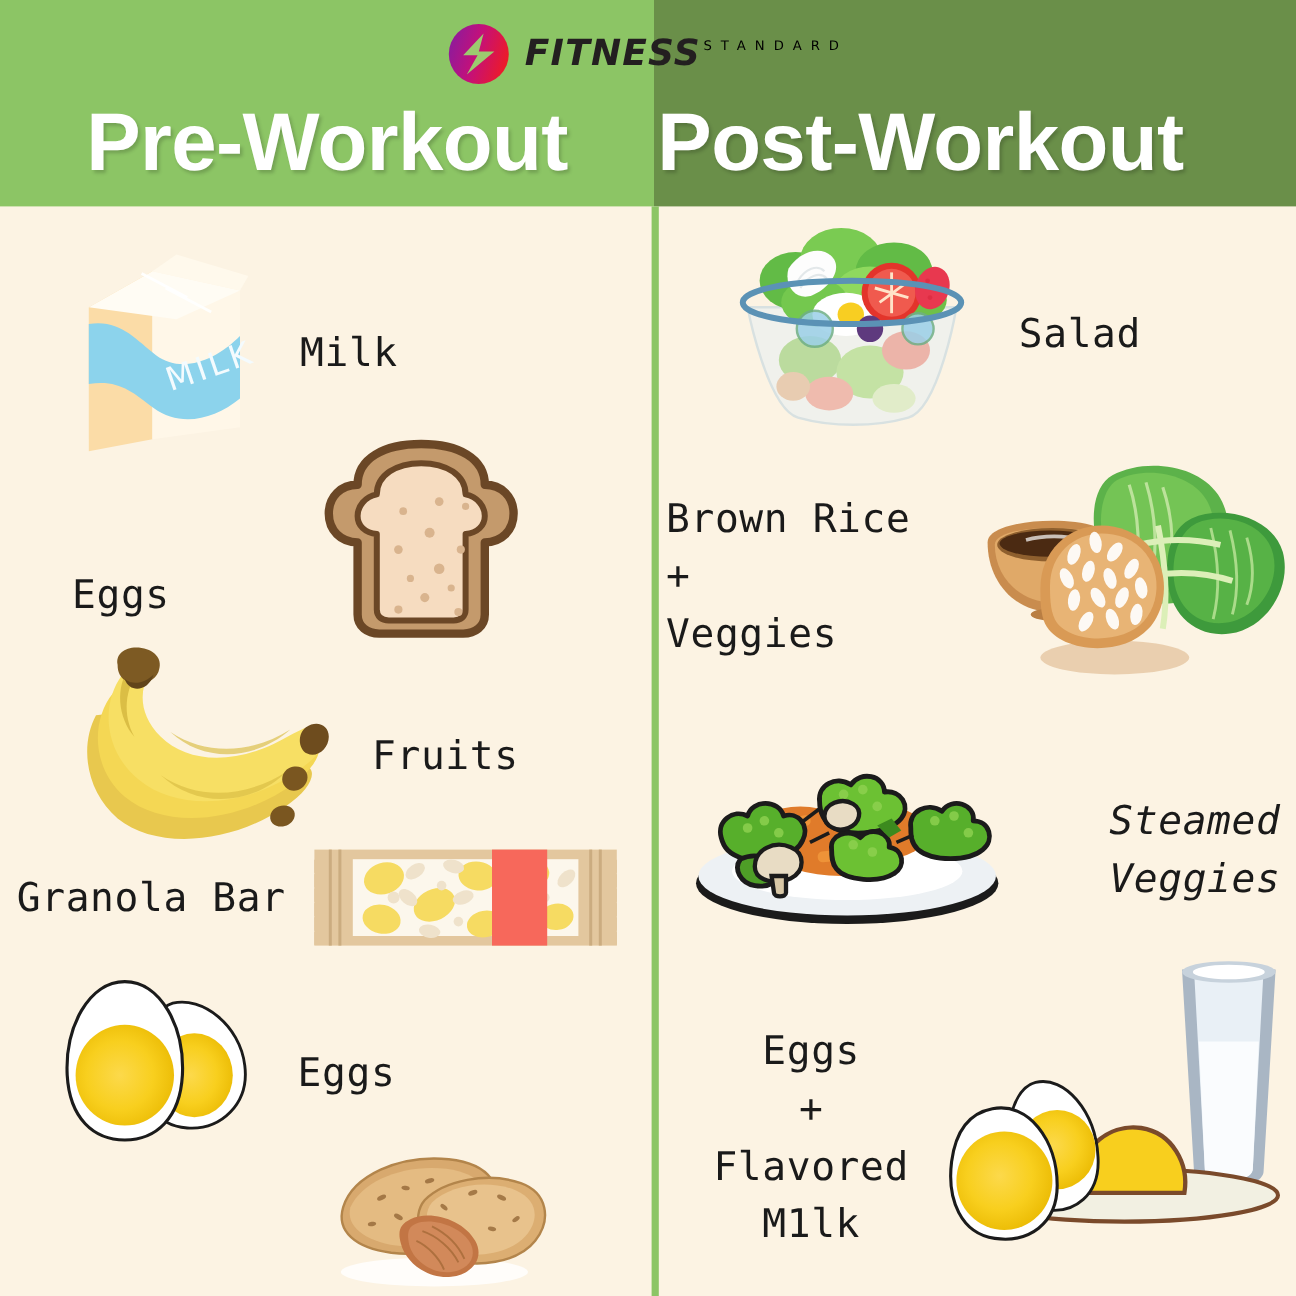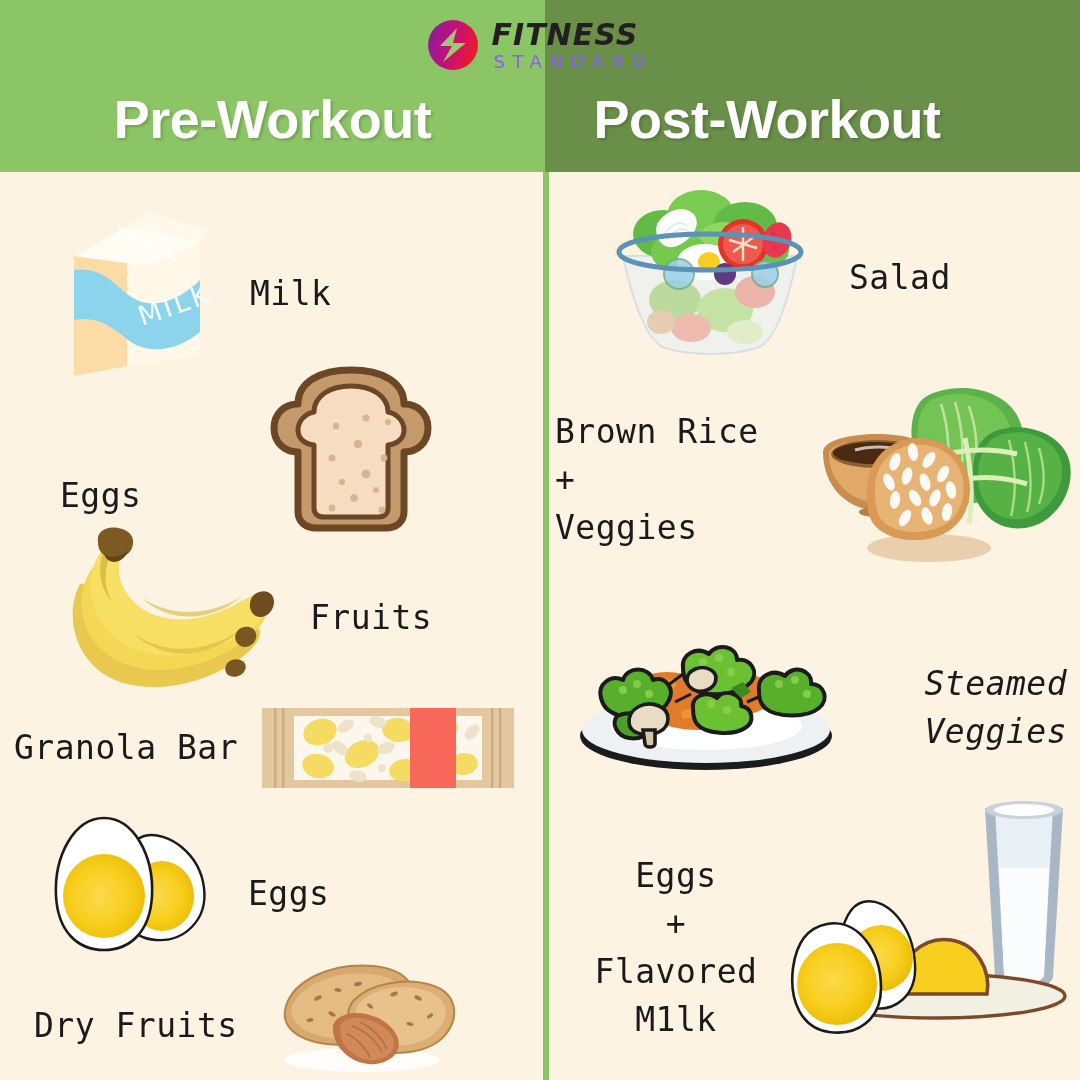--- a/index.html
+++ b/index.html
@@ -15,37 +15,37 @@
   .header { position:absolute; left:0; top:0; width:1080px; height:172px; }
   .hdr-half { position:absolute; top:0; height:172px; }
   .hdr-left  { left:0;     width:545px; background:#8CC565; }
   .hdr-right { left:545px; width:535px; background:#6A8F49; }
 
   .logo-wrap {
     position:absolute; left:0; top:14px; width:1080px; height:62px;
     display:flex; align-items:center; justify-content:center; gap:12px; z-index:6;
   }
   .logo-mark { width:52px; height:52px; position:relative; flex:0 0 auto; }
-  .logo-text { display:flex; flex-direction:column; line-height:1; }
+  .logo-text { display:flex; line-height:1; }
   .logo-title {
     font-family:"DejaVu Sans", sans-serif;
     font-weight:bold; font-style:italic; font-size:30px; letter-spacing:1px;
     color:#231f20;
   }
   .logo-sub {
     font-family:"DejaVu Sans", sans-serif;
-    font-size:18px; letter-spacing:7.5px; color:#8b5cf6; margin-top:3px; padding-left:2px;
+    font-size:11px; letter-spacing:7.5px; color:#000000; margin-top:3px; padding-left:2px;
   }
 
   .hdr-title {
     position:absolute; top:82px; height:74px;
     display:flex; align-items:center; justify-content:center;
     color:#ffffff;
     font-family:"Liberation Sans", sans-serif;
-    font-weight:bold; font-size:54px; letter-spacing:-0.5px;
+    font-weight:bold; font-size:68px; letter-spacing:-0.5px;
     text-shadow:2px 2px 3px rgba(0,0,0,0.18);
     z-index:7;
   }
   .hdr-title-left  { left:0;     width:545px; }
   .hdr-title-right { left:545px; width:444px; }
 
   
   .divider { position:absolute; left:543px; top:172px; width:6px; height:908px; background:#8CC565; }
 
   
@@ -137,21 +137,21 @@
               <circle cx="114" cy="126" r="3"></circle>
             <circle cx="92" cy="134" r="3.8"></circle>
               <circle cx="70" cy="144" r="3.4"></circle>
               <circle cx="120" cy="146" r="3.4"></circle>
           </g>
         </svg>
       </div>
       <div class="label" style="position:absolute;left:60px;top:110px;width:210px;text-align:left;">Eggs</div>
     </div>
 
-    <div class="row" style="left:0;top:352px;width:543px;height:180px;">
+    <div class="row" style="left:0;top:364px;width:543px;height:180px;">
       <div class="art" style="left:42px;top:0px;">
         <svg width="250" height="175" viewBox="0 0 250 175">
           <path d="M38,60 C24,86 30,124 56,146 C88,172 150,168 196,136 C214,124 222,110 216,104
                    C210,98 196,106 176,114 C138,130 96,130 72,110 C52,94 50,74 56,58 Z" fill="#E8C84E"></path>
           <path d="M52,42 C34,64 34,104 62,128 C96,156 158,150 204,116 C222,102 228,88 221,82
                    C214,76 200,86 180,96 C142,114 104,112 82,92 C64,76 64,56 72,42 Z" fill="#F4D754"></path>
           <path d="M60,26 C42,50 44,90 74,114 C108,142 170,136 212,102 C228,90 234,76 227,70
                    C220,64 206,74 186,84 C148,102 112,98 92,78 C74,60 74,40 82,26 Z" fill="#F7DF64"></path>
           <path d="M66,20 C54,36 56,62 70,78 C60,60 62,38 74,22 Z" fill="#DBBE45"></path>
           <path d="M100,74 C130,94 168,92 200,72 C170,98 128,100 100,74 Z" fill="#D9BC42" opacity=".65"></path>
@@ -248,21 +248,20 @@
             <ellipse cx="62" cy="60" rx="4" ry="2" transform="rotate(30 62 60)"></ellipse>
             <ellipse cx="40" cy="66" rx="3.5" ry="1.8" transform="rotate(-10 40 66)"></ellipse>
             <ellipse cx="100" cy="52" rx="3.5" ry="1.8" transform="rotate(40 100 52)"></ellipse>
             <ellipse cx="124" cy="40" rx="4" ry="2" transform="rotate(-20 124 40)"></ellipse>
             <ellipse cx="148" cy="44" rx="4" ry="2" transform="rotate(25 148 44)"></ellipse>
             <ellipse cx="160" cy="62" rx="3.5" ry="1.8" transform="rotate(-35 160 62)"></ellipse>
             <ellipse cx="140" cy="70" rx="3.5" ry="1.8" transform="rotate(12 140 70)"></ellipse>
           </g>
         </svg>
       </div>
-      <div class="label" style="position:absolute;left:34px;top:50px;width:250px;text-align:left;">Dry Fruits</div>
     </div>
   </div>
 
   <div class="col col-right">
 
     <div class="row" style="left:0;top:10px;width:531px;height:185px;">
       <div class="art" style="left:56px;top:0px;">
         <svg width="210" height="180" viewBox="0 0 210 180">
           <path d="M18,74 C18,74 34,158 60,166 C88,174 124,174 152,166 C178,158 192,74 192,74 Z" fill="#E7F0F5" opacity=".55" stroke="#BBD3E0" stroke-width="2"></path>
           <g opacity=".45">

